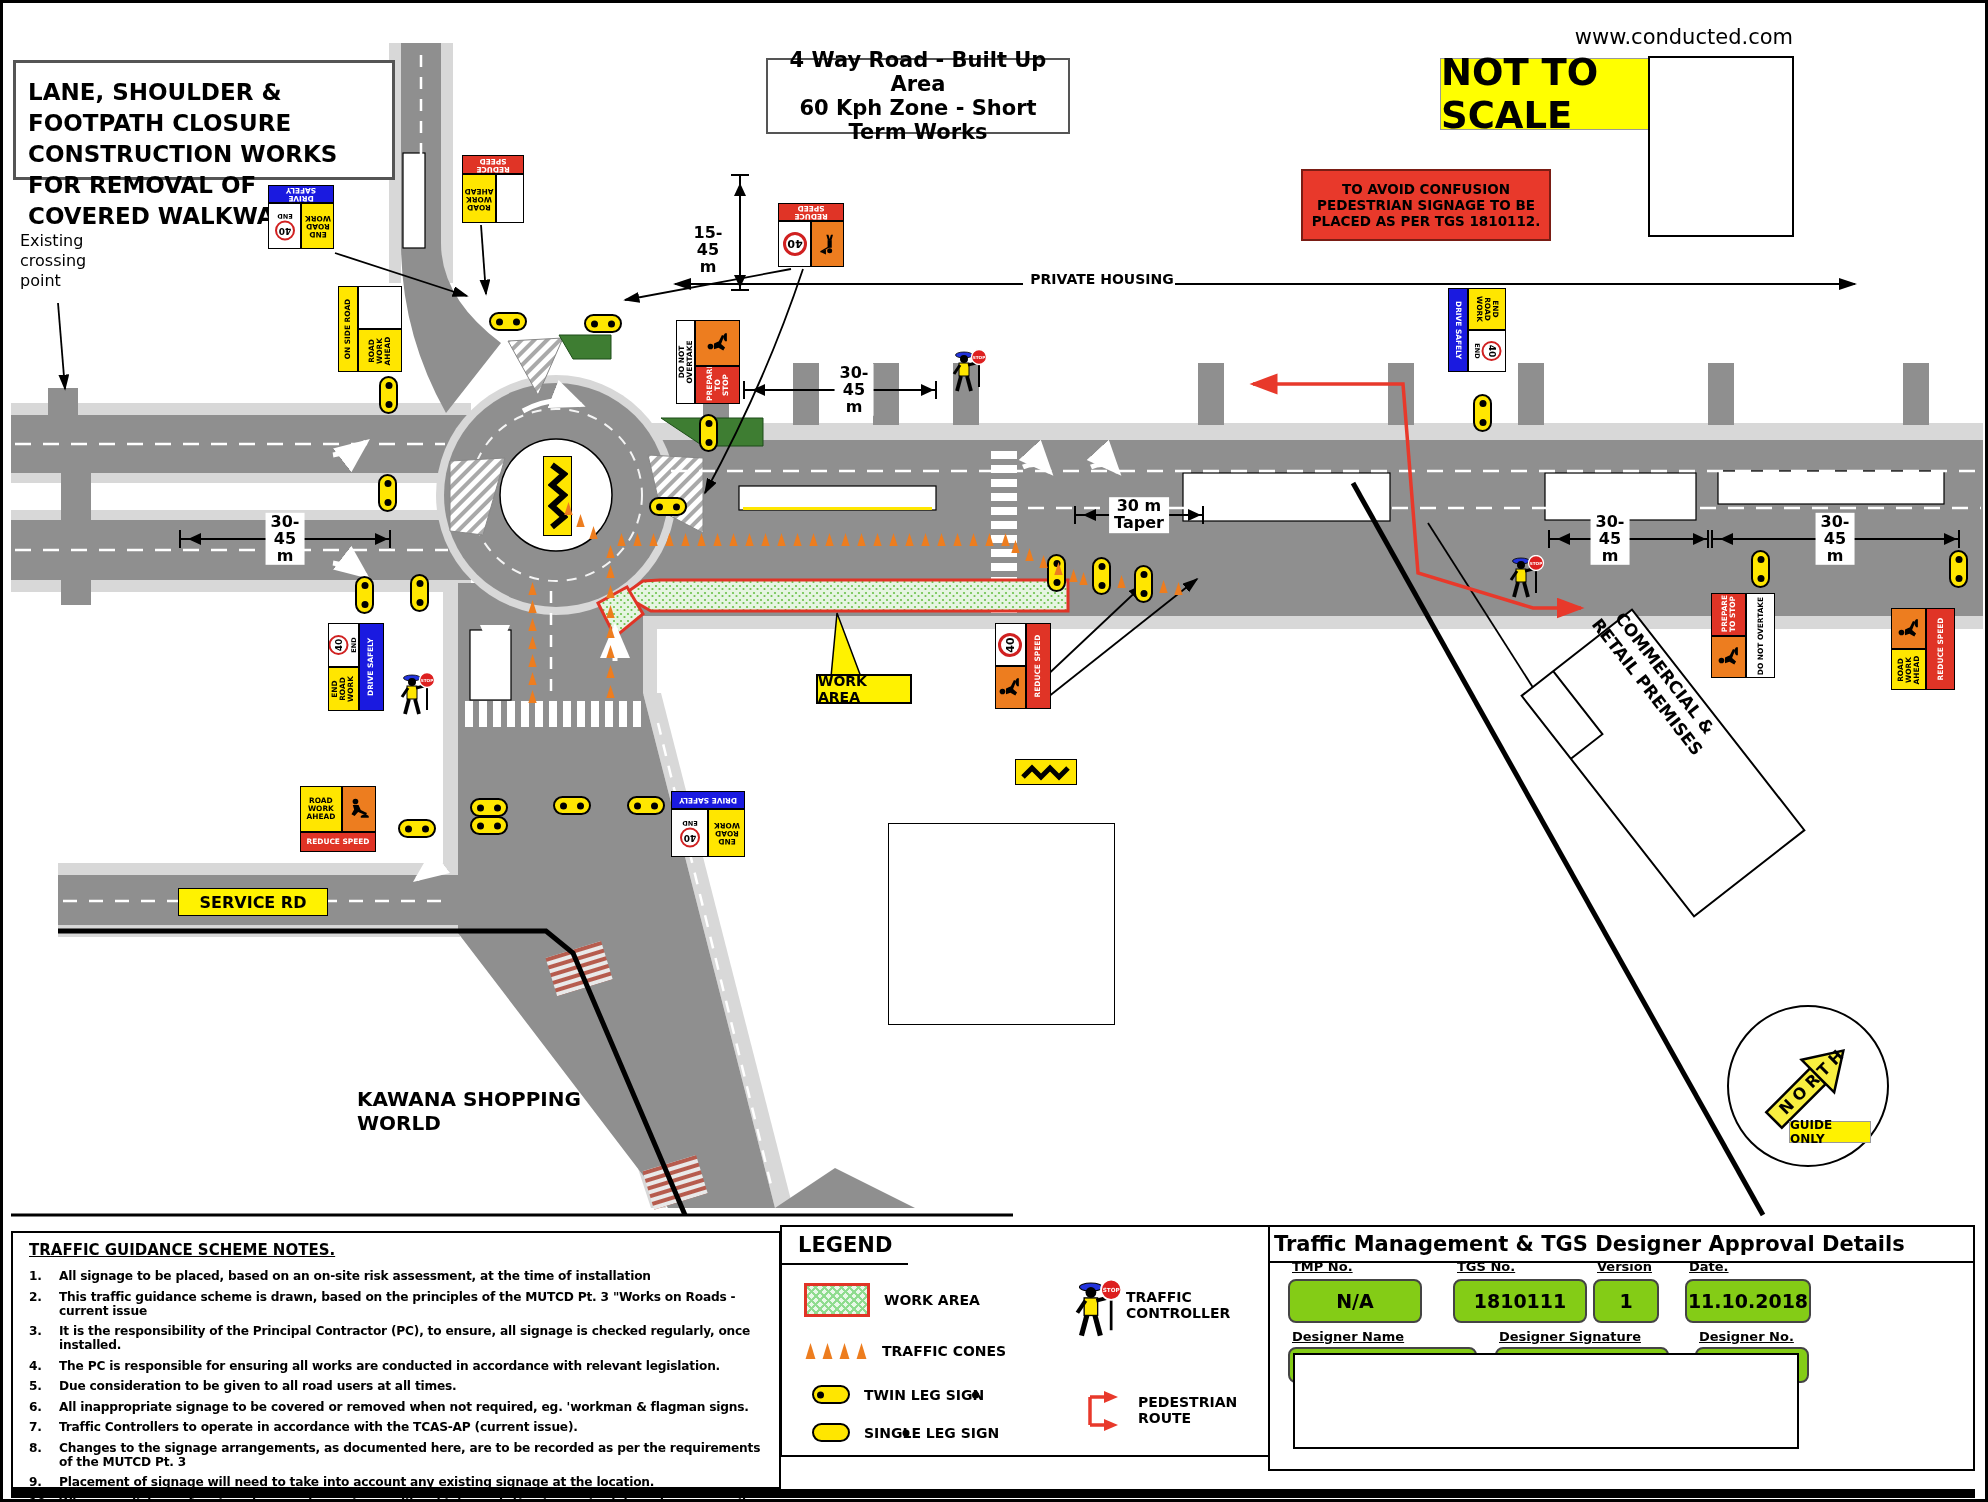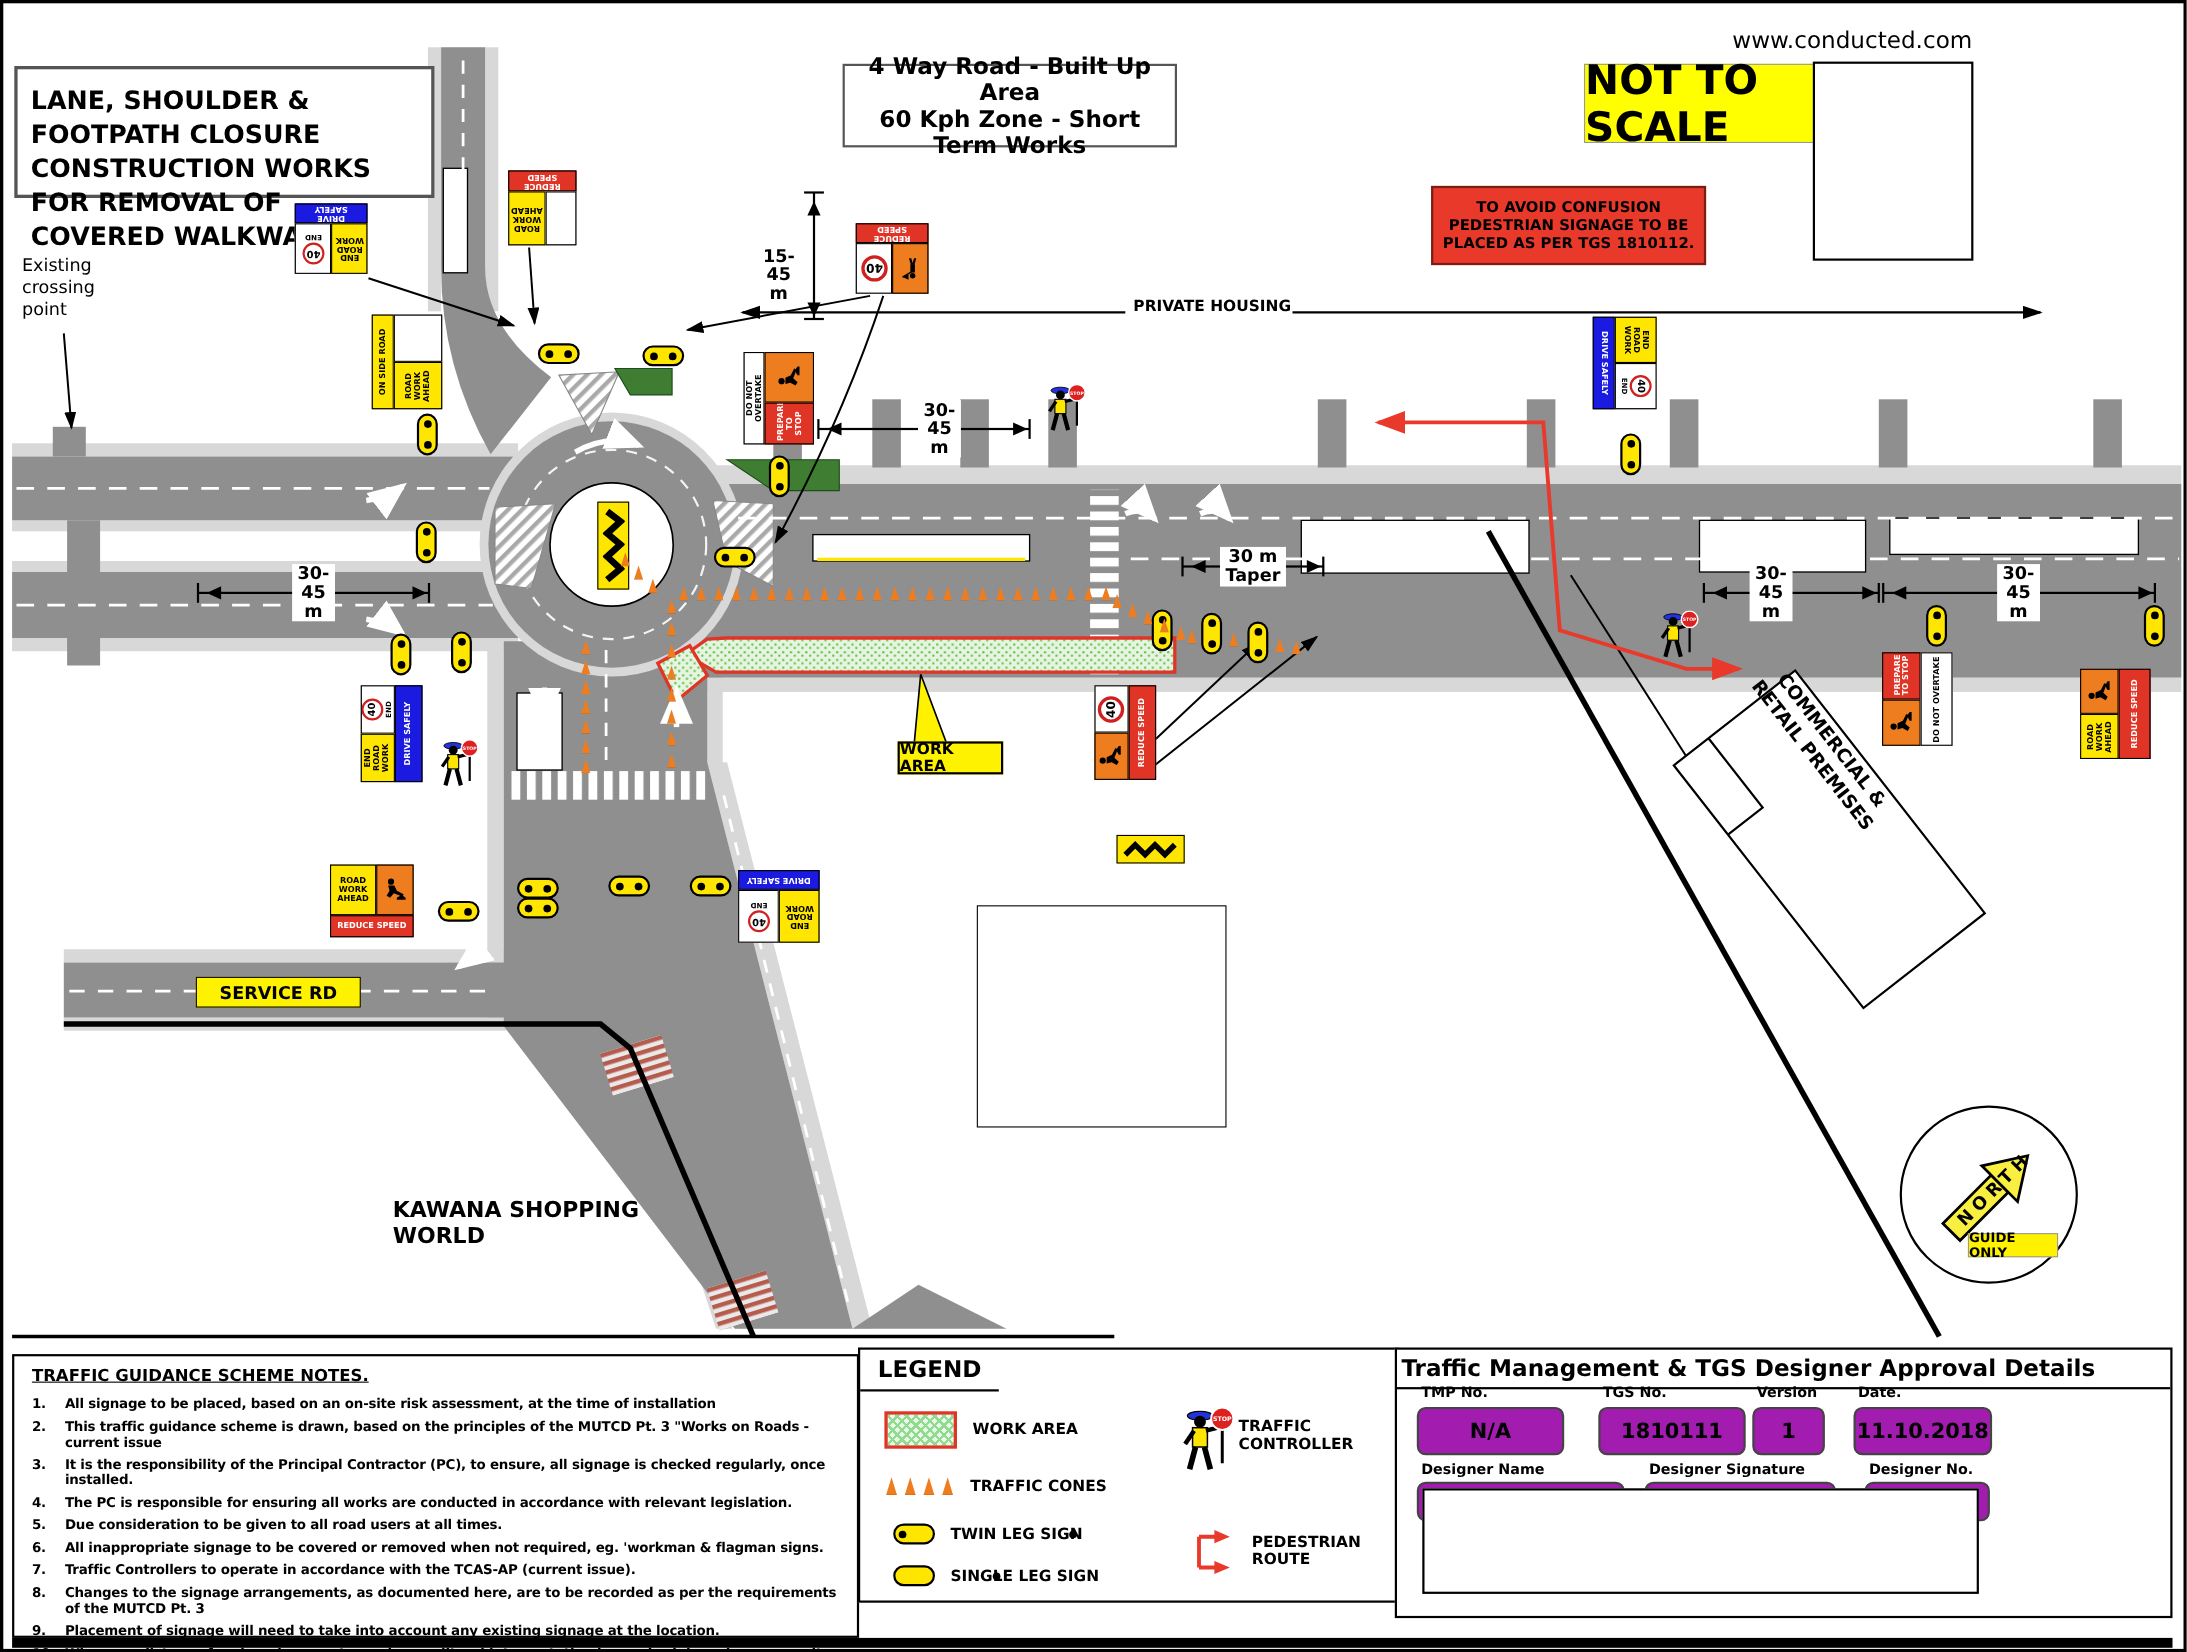--- a/index.html
+++ b/index.html
@@ -77,22 +77,22 @@
   .note-num{width:30px;flex:0 0 30px;}
   #legend-panel{left:777px;top:1222px;width:492px;height:232px;}
   #legend-title{font-weight:bold;font-size:21px;padding:6px 16px;border-bottom:2px solid #000;width:max-content;border-right:0;}
   .leg-item{position:absolute;display:flex;align-items:center;gap:14px;font-weight:bold;font-size:14px;color:#000;}
   .leg-txt{white-space:pre-line;}
   .swatch-wa{width:66px;height:34px;border:3px solid #e03426;box-sizing:border-box;
      background:repeating-linear-gradient(45deg,#8fdc8f 0 2px,transparent 2px 6px),
                 repeating-linear-gradient(-45deg,#8fdc8f 0 2px,#e9f8e9 2px 6px);}
   #approval-panel{left:1265px;top:1222px;width:707px;height:246px;}
   #approval-title{font-weight:bold;font-size:21px;padding:5px 4px;border-bottom:2px solid #000;}
-  .ap-lbl{position:absolute;font-weight:bold;font-size:13px;color:#000;}
-  .ap-box{position:absolute;border:2px solid #444;border-radius:8px;background:#a21caf;display:flex;
+  .ap-lbl{position:absolute;font-weight:bold;font-size:13px;color:#000;text-decoration:underline;}
+  .ap-box{position:absolute;border:2px solid #444;border-radius:8px;background:#84cc16;display:flex;
      align-items:center;justify-content:center;font-weight:bold;font-size:19px;color:#000;}
   #ap-bigbox{position:absolute;border:2px solid #000;background:#fff;}
   #bottom-bar{left:8px;top:1486px;width:1964px;height:9px;background:#000;}
   .zigzag{position:absolute;background:#ffe600;border:1.5px solid #000;display:flex;align-items:center;justify-content:center;}
 </style>
 </head>
 <body>
 
 <div id="frame">
 

